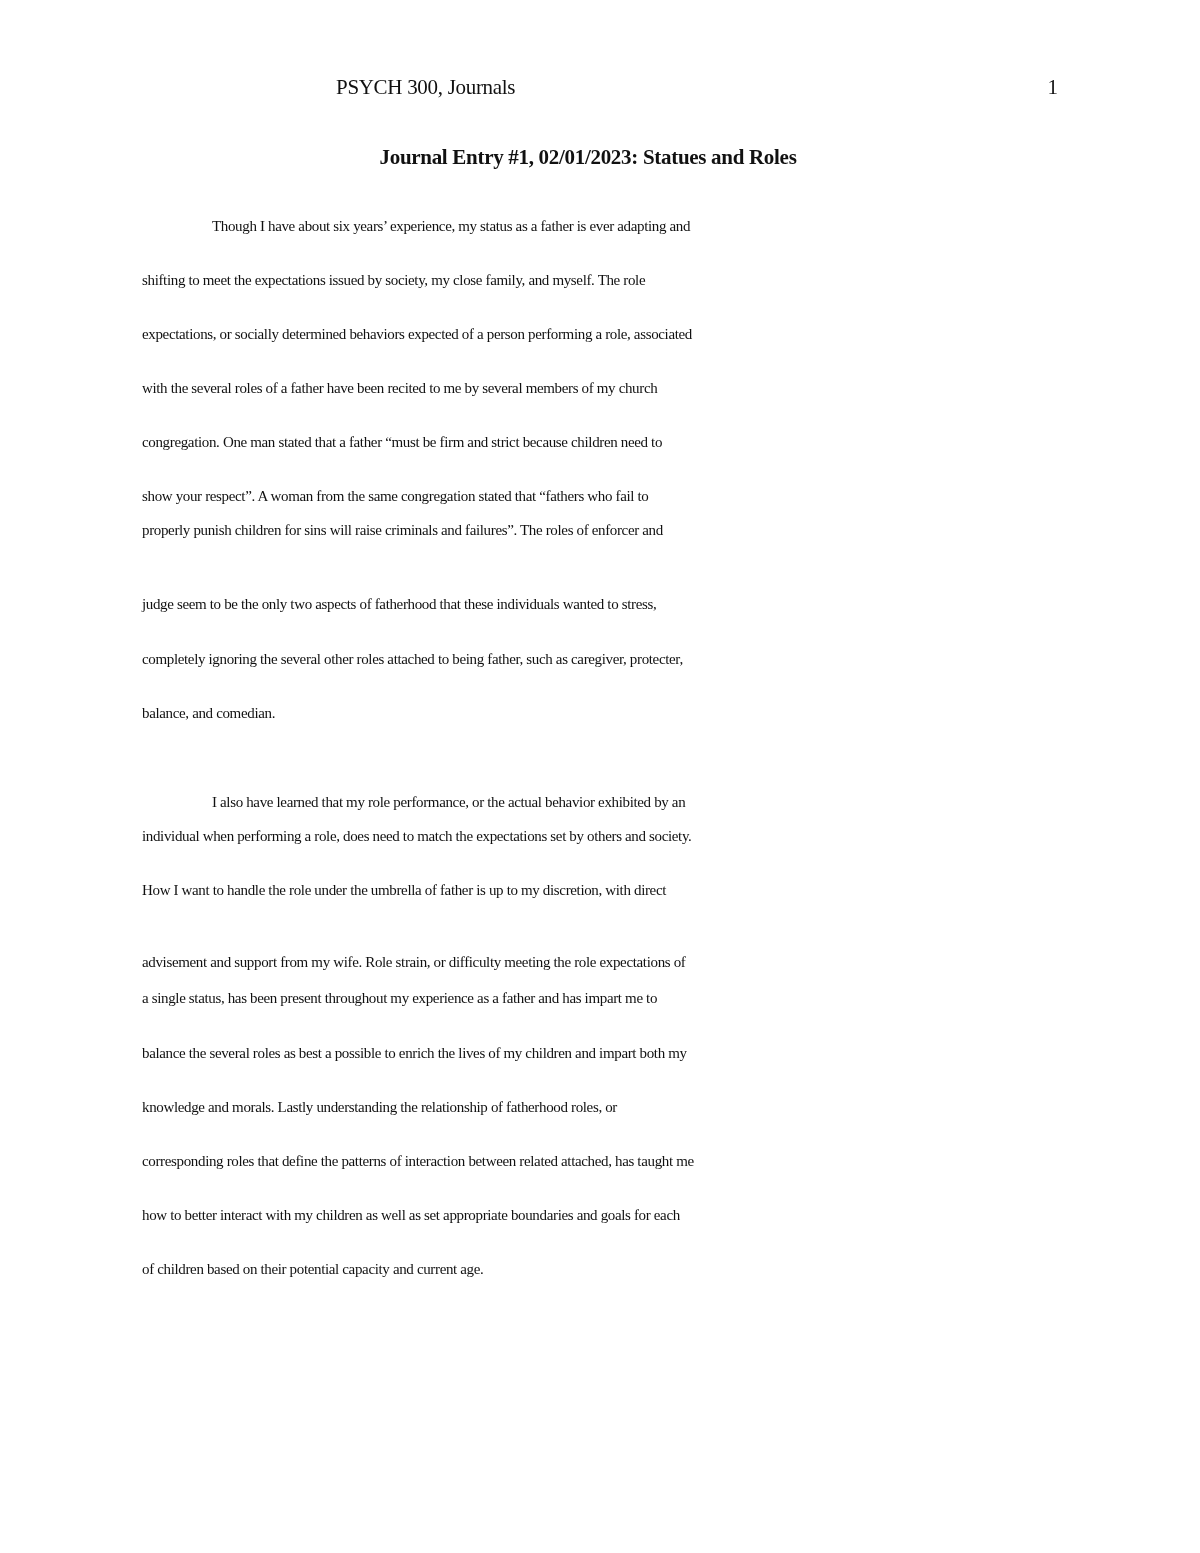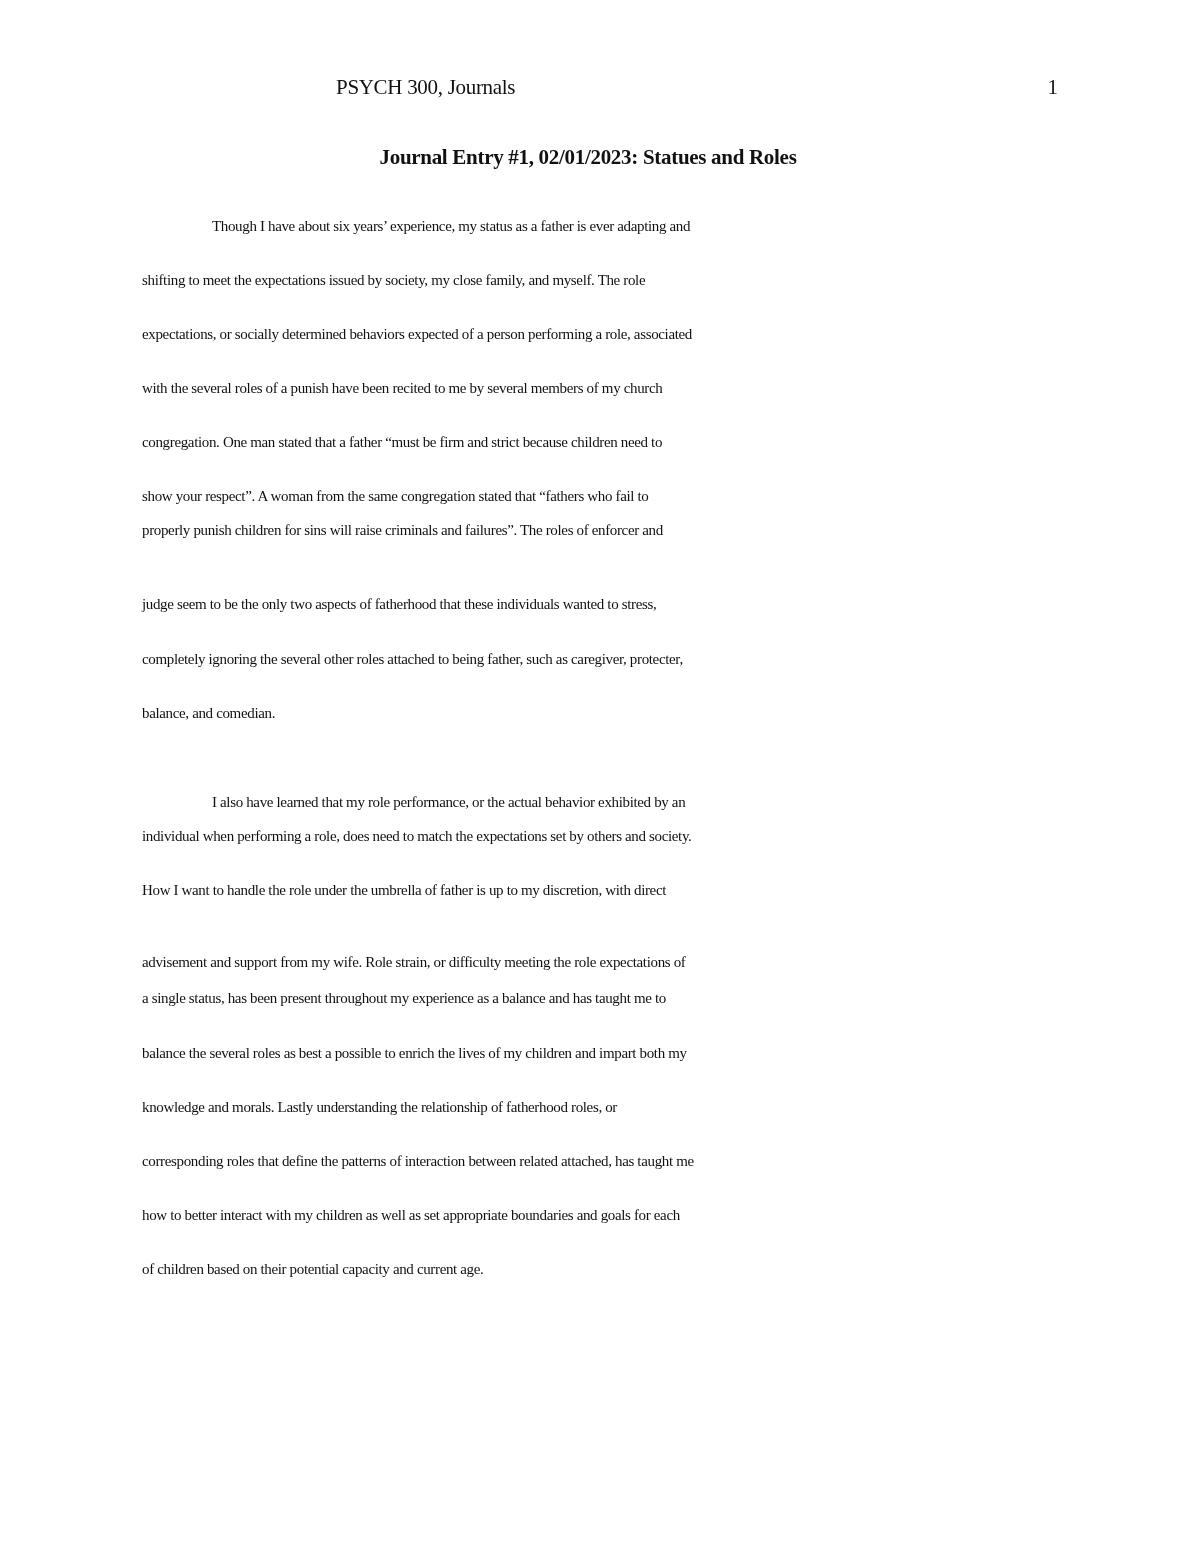--- a/index.html
+++ b/index.html
@@ -72,33 +72,33 @@
   <div class="running-head">PSYCH 300, Journals</div>
   <div class="page-number">1</div>
 
   <div class="title">Journal Entry #1, 02/01/2023: Statues and Roles</div>
 
   <div class="body-lines">
 
     <div class="line indent" style="top:213px">Though I have about six years’ experience, my status as a father is ever adapting and</div>
     <div class="line" style="top:267px">shifting to meet the expectations issued by society, my close family, and myself. The role</div>
     <div class="line" style="top:321px">expectations, or socially determined behaviors expected of a person performing a role, associated</div>
-    <div class="line" style="top:375px">with the several roles of a punish have been recited to me by several members of my church</div>
+    <div class="line" style="top:375px">with the several roles of a father have been recited to me by several members of my church</div>
     <div class="line" style="top:429px">congregation. One man stated that a father “must be firm and strict because children need to</div>
     <div class="line" style="top:483px">show your respect”. A woman from the same congregation stated that “fathers who fail to</div>
     <div class="line" style="top:517px">properly punish children for sins will raise criminals and failures”. The roles of enforcer and</div>
     <div class="line" style="top:591px">judge seem to be the only two aspects of fatherhood that these individuals wanted to stress,</div>
     <div class="line" style="top:646px">completely ignoring the several other roles attached to being father, such as caregiver, protecter,</div>
     <div class="line" style="top:700px">balance, and comedian.</div>
 
     <div class="line indent" style="top:789px">I also have learned that my role performance, or the actual behavior exhibited by an</div>
     <div class="line" style="top:823px">individual when performing a role, does need to match the expectations set by others and society.</div>
     <div class="line" style="top:877px">How I want to handle the role under the umbrella of father is up to my discretion, with direct</div>
     <div class="line" style="top:949px">advisement and support from my wife. Role strain, or difficulty meeting the role expectations of</div>
-    <div class="line" style="top:985px">a single status, has been present throughout my experience as a balance and has taught me to</div>
+    <div class="line" style="top:985px">a single status, has been present throughout my experience as a father and has impart me to</div>
     <div class="line" style="top:1040px">balance the several roles as best a possible to enrich the lives of my children and impart both my</div>
     <div class="line" style="top:1094px">knowledge and morals. Lastly understanding the relationship of fatherhood roles, or</div>
     <div class="line" style="top:1148px">corresponding roles that define the patterns of interaction between related attached, has taught me</div>
     <div class="line" style="top:1202px">how to better interact with my children as well as set appropriate boundaries and goals for each</div>
     <div class="line" style="top:1256px">of children based on their potential capacity and current age.</div>
   </div>
 
 </div>
 
 </body></html>

